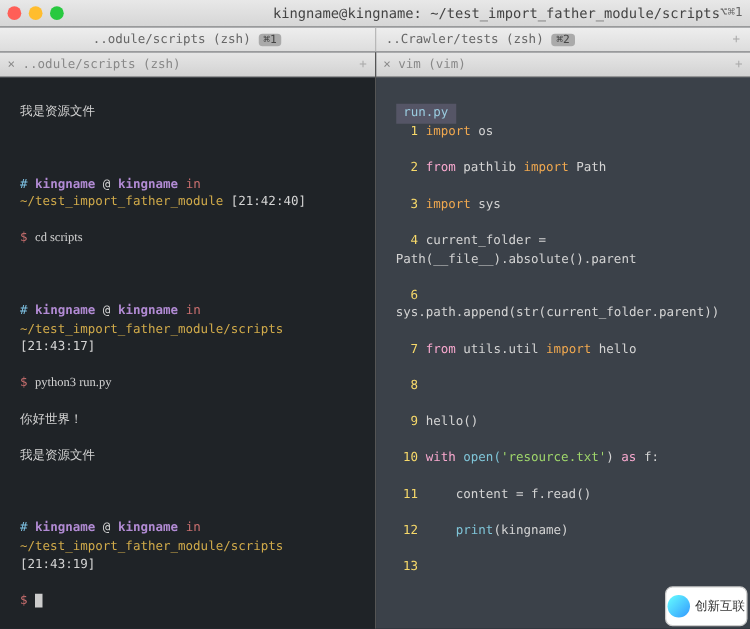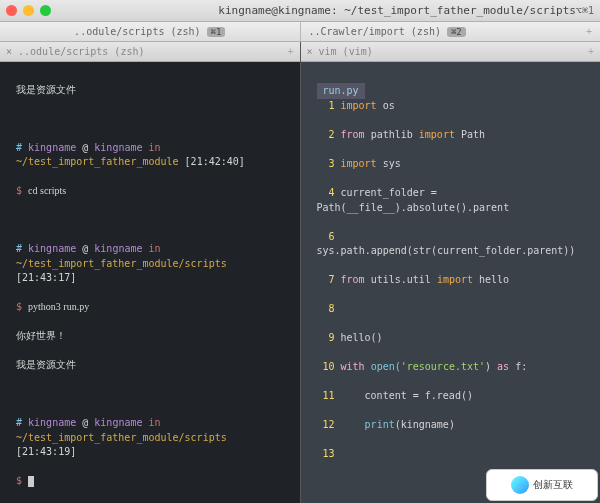--- a/index.html
+++ b/index.html
@@ -28,28 +28,28 @@
   .lno{ color:#f7d96a; display:inline-block; width:18px; text-align:right; margin-right:6px;}
   .kw-import{ color:#f0a84f;}
   .kw-from{ color:#f9a9cf;}
   .kw-with{ color:#f9a9cf;}
   .kw-as{ color:#f9a9cf;}
   .fn{ color:#7fc5d8;}
   .str{ color:#9fd66b;}
   .caret{ display:inline-block; width:6px; height:11px; background:#ccc; vertical-align:middle;}
   .prompt-hash{ color:#7dbfe0;}
   .prompt-at{ color:#d4d4d4;}
-  .prompt-user{ color:#b28bd4;}
+  .prompt-user{ color:#b28bd4;font-weight:bold;}
   .prompt-in{ color:#c96f6f;}
   .prompt-path{ color:#d0aa4a;}
   .prompt-dollar{ color:#c96f6f;}
   .cmd{ color:#d4d4d4;font-family:Liberation Serif, serif;}
   .output{ color:#d4d4d4;}
   .run-file{ color:#9acbdf;}
-  .watermark{ position:absolute; right:2px; bottom:2px; background:#fff; color:#333; font-size:10px; padding:6px 24px; border:1px solid #ccc; border-radius:6px; display:flex; align-items:center; gap:4px; font-family:sans-serif;}
+  .watermark{ position:absolute; right:2px; bottom:2px; background:#fff; color:#333; font-size:10px; padding:6px 1px; border:1px solid #ccc; border-radius:6px; display:flex; align-items:center; gap:4px; font-family:sans-serif;}
   .watermark .sw{ width:18px; height:18px; background:linear-gradient(135deg,#6ff,#39f); border-radius:50%;}
 </style>
 </head>
 <body>
 
 <div class="titlebar">
   <div class="traffic">
     <div class="tl red"></div>
     <div class="tl yellow"></div>
     <div class="tl green"></div>
@@ -57,21 +57,21 @@
   <div class="title-center">kingname@kingname: ~/test_import_father_module/scripts</div>
   <div class="title-right">⌥⌘1</div>
 </div>
 
 <div class="subbar">
   <div class="half">
     <span>..odule/scripts (zsh)</span>
     <span class="badge">⌘1</span>
   </div>
   <div class="half">
-    <span>..Crawler/import (zsh)</span>
+    <span>..Crawler/tests (zsh)</span>
     <span class="badge">⌘2</span>
     <span style="margin-left:auto;color:#aaa;">+</span>
   </div>
 </div>
 
 <div class="mid">
 
   <div class="col">
     <div class="top">
       <div class="tab-row">

